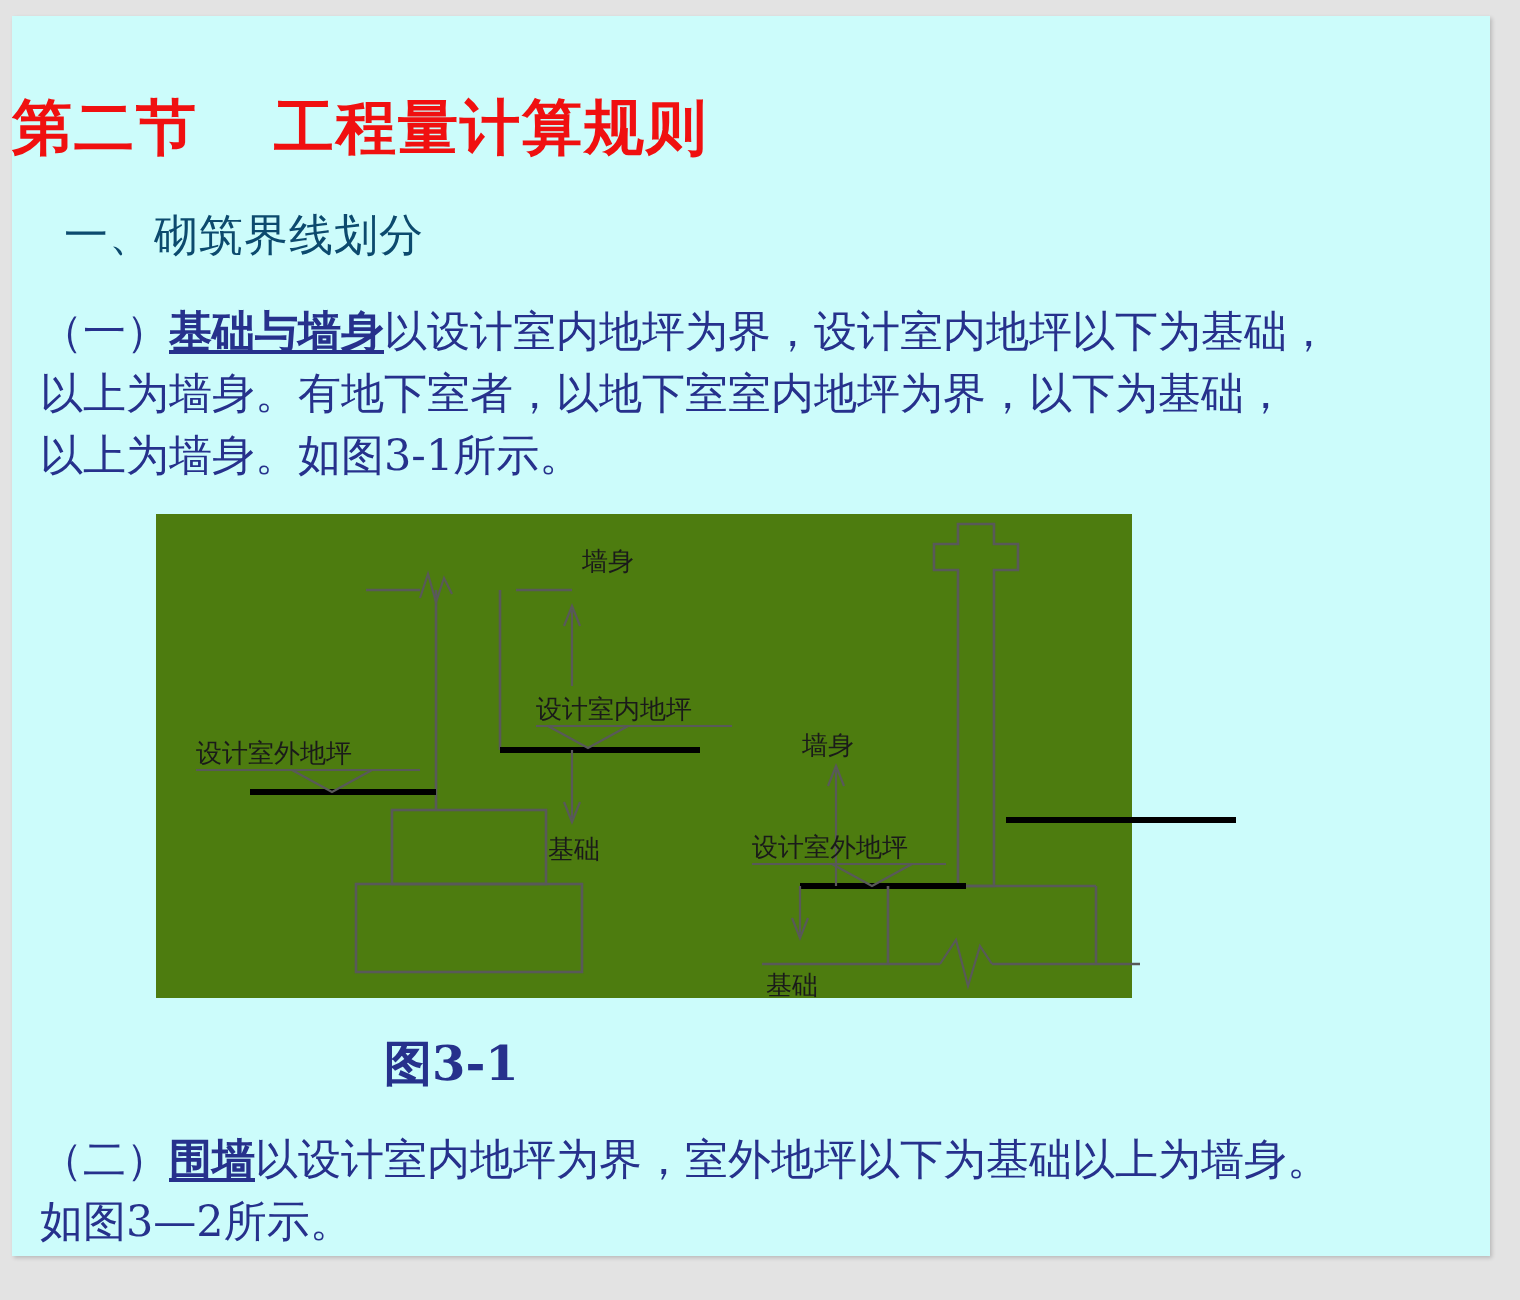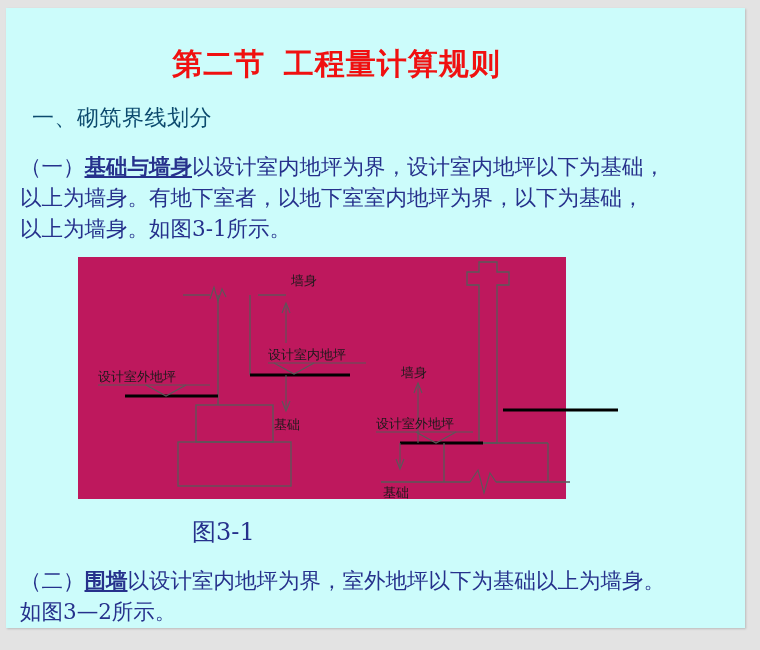--- a/index.html
+++ b/index.html
@@ -24,23 +24,23 @@
     overflow: hidden;
     box-shadow: 1px 1px 2px rgba(0,0,0,0.18);
   }
 
   
   #title {
     position: absolute;
     left: 0;
     top: 36px;
     width: 661px;
-    text-align: center;
+    text-align: left;
     color: #f01010;
-    font-family: Liberation Sans, sans-serif;
+    font-family: Liberation Mono, monospace;
     font-weight: bold;
     font-size: 30px;
     letter-spacing: 1px;
     white-space: pre;
   }
 
   
   #heading {
     position: absolute;
     left: 26px;
@@ -70,30 +70,31 @@
   }
   .ln { display: block; white-space: pre; }
 
   
   #figpanel {
     position: absolute;
     left: 72px;
     top: 249px;
     width: 488px;
     height: 242px;
-    background: #be185d;
+    background: #4d7c0f;
   }
   #figpanel svg { display: block; }
 
   
   .caption {
     position: absolute;
     color: #26318c;
     font-family: "DejaVu Serif", "Liberation Serif", serif;
     font-size: 24px;
+    font-weight: bold;
   }
   #cap-left  { left: 186px; top: 508px; }
   #cap-right { left: 500px; top: 508px; }
 
   
   #para2 {
     position: absolute;
     left: 14px;
     top: 557px;
     width: 752px;

